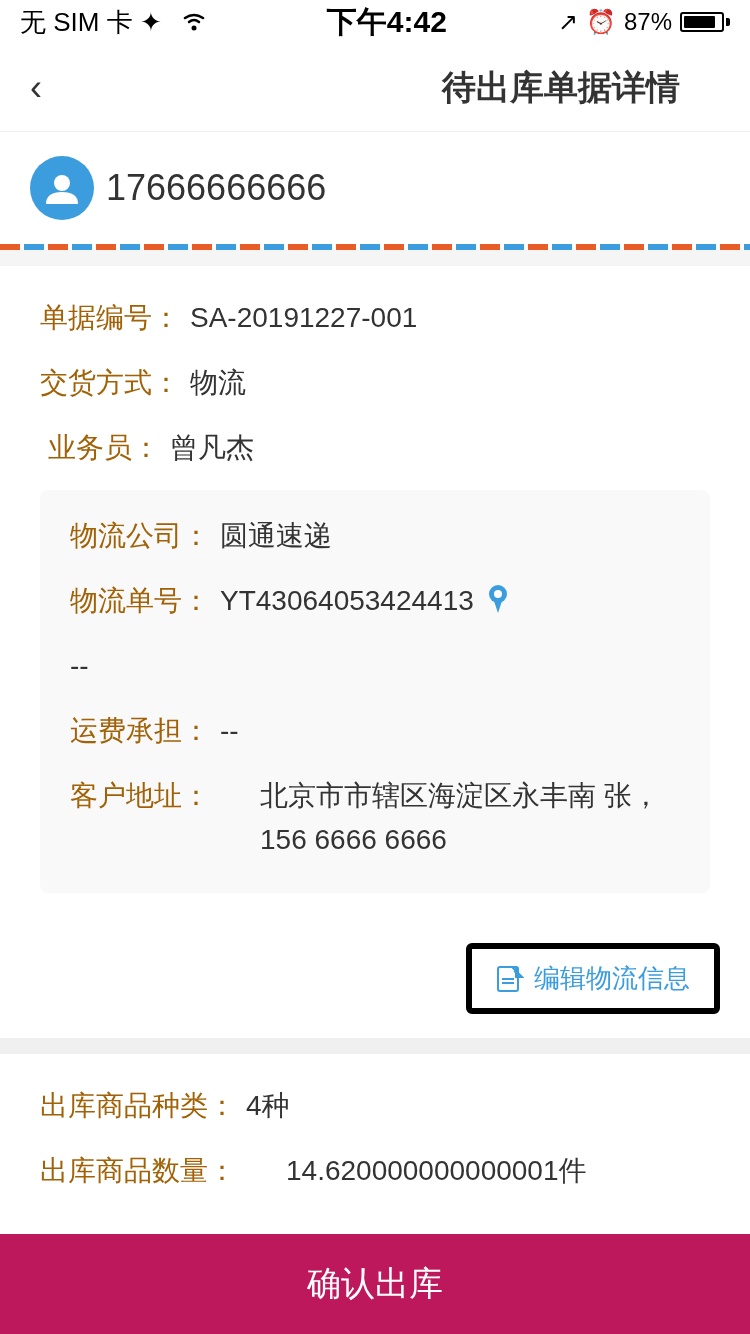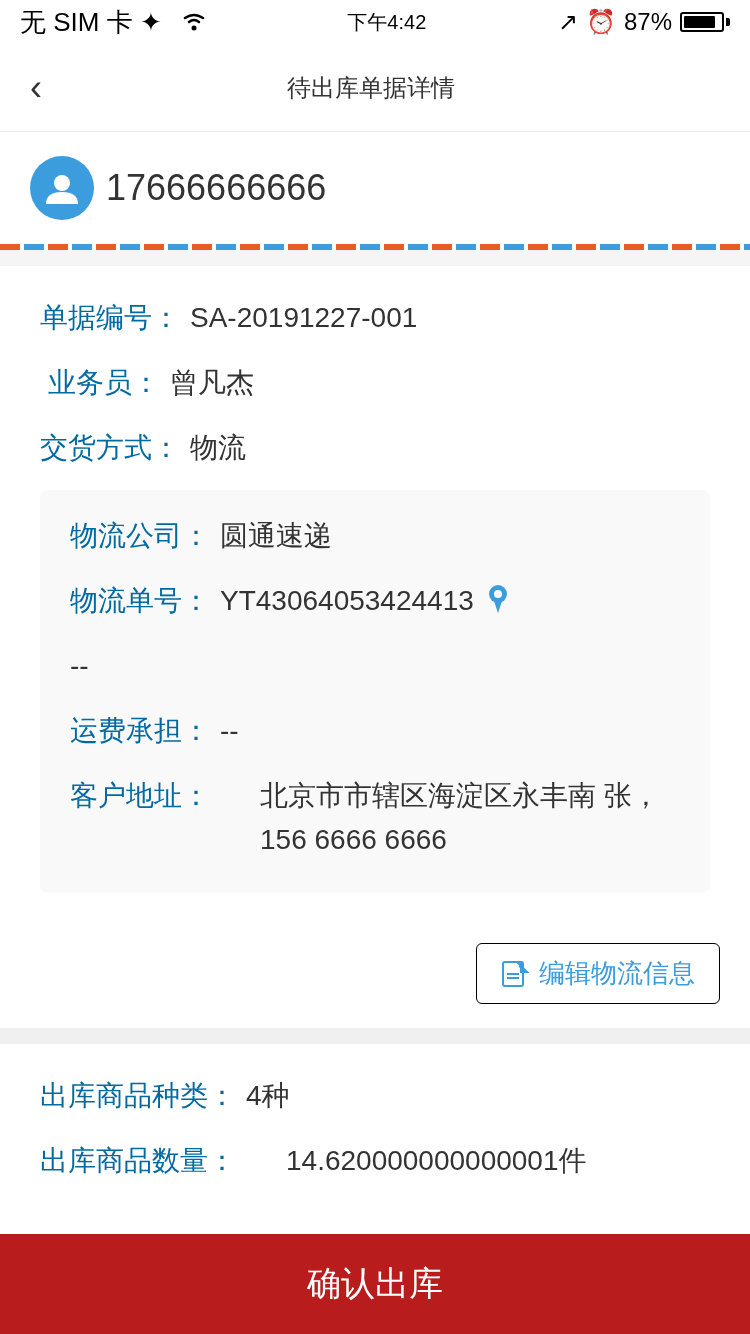--- a/index.html
+++ b/index.html
@@ -17,21 +17,21 @@
       height: 44px;
       background: #fff;
       display: flex;
       align-items: center;
       justify-content: space-between;
       padding: 0 20px;
       font-size: 26px;
       color: #000;
     }
     .status-left { display: flex; align-items: center; gap: 18px; }
-    .status-center { font-weight: 400; font-size: 20px; margin-left: 8px; }
+    .status-center { font-weight: 700; font-size: 30px; margin-left: 8px; }
     .status-right { display: flex; align-items: center; gap: 8px; font-size: 24px; }
     .battery {
       display: inline-flex; align-items: center; gap: 2px;
     }
     .battery-body {
       width: 44px; height: 20px; border: 2px solid #000; border-radius: 3px; position: relative;
       display: flex; align-items: center; padding: 2px;
     }
     .battery-fill { width: 85%; height: 100%; background: #000; border-radius: 1px; }
     .battery-tip { width: 4px; height: 8px; background: #000; border-radius: 0 2px 2px 0; }
@@ -46,23 +46,23 @@
       border-bottom: 1px solid #eee;
     }
     .nav-back {
       font-size: 36px;
       color: #333;
       cursor: pointer;
       padding-right: 20px;
     }
     .nav-title {
       flex: 1;
-      text-align: center;
-      font-size: 24px;
-      font-weight: 400;
+      text-align: right;
+      font-size: 34px;
+      font-weight: 700;
       color: #333;
       margin-right: 40px;
     }
 
     
     .customer-header {
       background: #fff;
       padding: 24px 30px;
       display: flex;
       align-items: center;
@@ -99,21 +99,21 @@
       padding: 30px 40px;
     }
     .info-row {
       display: flex;
       align-items: flex-start;
       margin-bottom: 20px;
       line-height: 1.6;
     }
     .info-row:last-child { margin-bottom: 0; gap: 40px; }
     .info-label {
-      color: #0369a1;
+      color: #a16207;
       font-size: 28px;
       min-width: 130px;
       text-align: right;
       padding-right: 10px;
       flex-shrink: 0;
     }
     .info-value {
       color: #333;
       font-size: 28px;
       flex: 1;
@@ -136,21 +136,21 @@
     }
 
     
     .edit-btn-row {
       display: flex;
       justify-content: flex-end;
       padding: 20px 30px 24px;
       background: #fff;
     }
     .edit-btn {
-      border: 1px solid #000000;
+      border: 6px solid #000000;
       color: #3b9ddd;
       background: #fff;
       border-radius: 6px;
       padding: 12px 24px;
       font-size: 26px;
       display: flex; align-items: center; gap: 10px;
       cursor: pointer;
     }
 
     
@@ -179,21 +179,21 @@
       font-size: 26px;
       display: flex; align-items: center; gap: 10px;
       cursor: pointer;
     }
     .confirm-btn {
       position: fixed;
       bottom: 0;
       left: 0;
       width: 750px;
       height: 100px;
-      background: #b91c1c;
+      background: #be185d;
       color: #fff;
       font-size: 34px;
       font-weight: 500;
       display: flex; align-items: center; justify-content: center;
       cursor: pointer;
       border: none;
     }
   </style>
 </head>
 <body>
@@ -239,26 +239,26 @@
   <div class="customer-phone">17666666666</div>
 </div>
 <div class="dashed-divider"></div>
 
 <div class="section">
   <div class="info-row">
     <span class="info-label">单据编号：</span>
     <span class="info-value">SA-20191227-001</span>
   </div>
   <div class="info-row">
+    <span class="info-label">交货方式：</span>
+    <span class="info-value">物流</span>
+  </div>
+  <div class="info-row">
     <span class="info-label">业务员：</span>
     <span class="info-value">曾凡杰</span>
-  </div>
-  <div class="info-row">
-    <span class="info-label">交货方式：</span>
-    <span class="info-value">物流</span>
   </div>
 
   <div class="logistics-card">
     <div class="info-row">
       <span class="info-label">物流公司：</span>
       <span class="info-value">圆通速递</span>
     </div>
     <div class="info-row">
       <span class="info-label">物流单号：</span>
       <span class="info-value with-icon">

